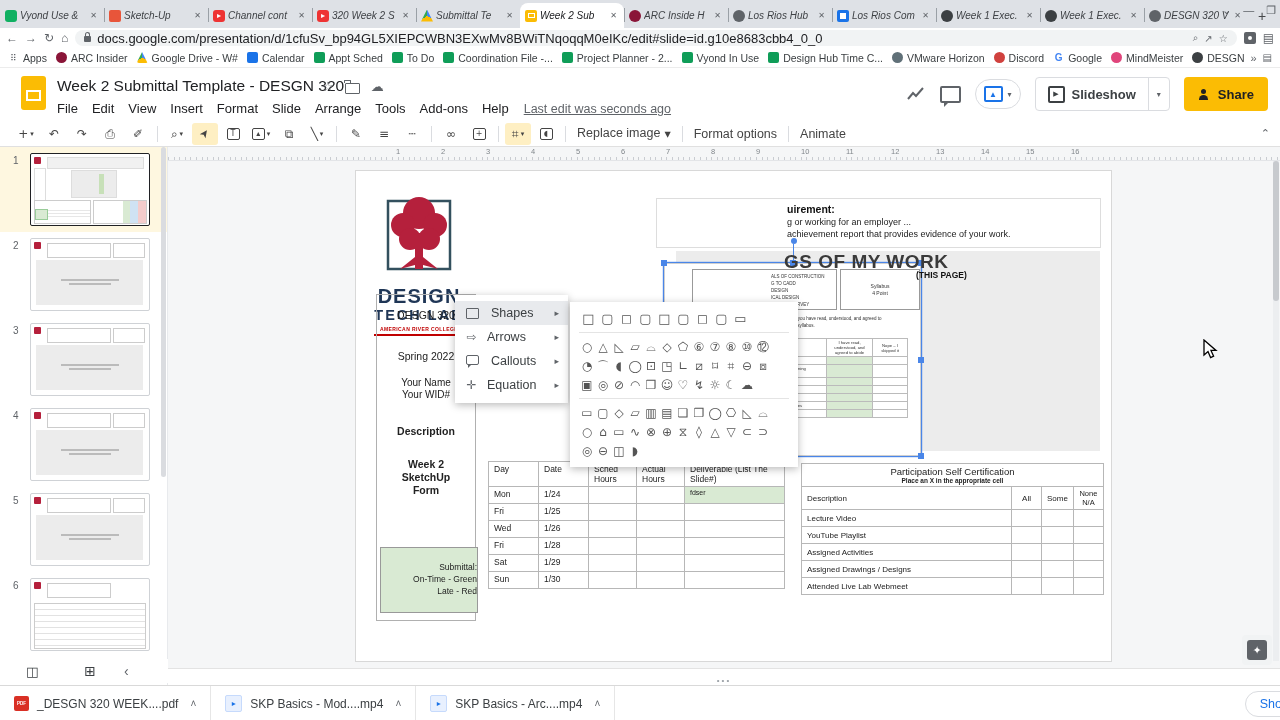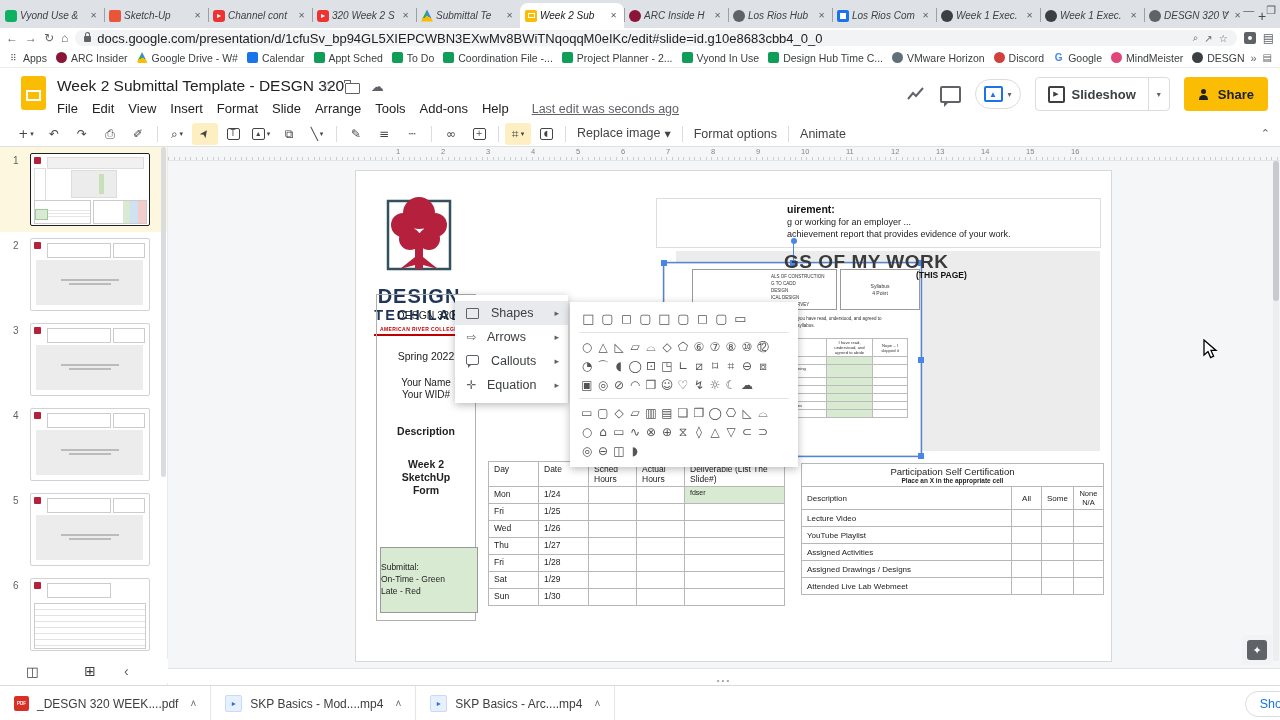--- a/index.html
+++ b/index.html
@@ -58,21 +58,21 @@
   
   .docshead{position:absolute;left:0;top:69px;width:1280px;height:52px;background:#fff;}
   .slogo{position:absolute;left:21px;top:7px;width:25px;height:34px;background:#fbbc04;border-radius:3px;}
   .slogo::before{content:"";position:absolute;left:5px;top:14px;width:11px;height:7px;border:2.5px solid #fff;}
   .doctitle{position:absolute;left:57px;top:8px;font-size:15.5px;color:#202124;white-space:nowrap;}
   .titleicons{position:absolute;left:322px;top:10px;display:flex;gap:11px;color:#5f6368;font-size:13px;align-items:center;}
   .i-folder{width:13px;height:9px;border:1.5px solid #5f6368;border-radius:1px;position:relative;margin-top:3px;}
   .i-folder::before{content:"";position:absolute;left:-1.5px;top:-4px;width:5px;height:2px;border:1.5px solid #5f6368;border-bottom:none;border-radius:1px 1px 0 0;}
   .menubar{position:absolute;left:50px;top:30px;display:flex;align-items:center;font-size:13px;color:#202124;}
   .menu-item{padding:2px 7px;border-radius:3px;}
-  .lastedit{margin-left:16px;color:#5f6368;font-size:12.5px;text-decoration:underline;white-space:nowrap;}
+  .lastedit{margin-left:8px;color:#5f6368;font-size:12.5px;text-decoration:underline;white-space:nowrap;}
   .headright{position:absolute;right:12px;top:8px;display:flex;align-items:center;gap:14px;}
   .hico{color:#5f6368;}
   .bubble{width:17px;height:13px;border:2px solid #5f6368;border-radius:2px;position:relative;}
   .bubble::after{content:"";position:absolute;left:2px;bottom:-6px;border:3px solid transparent;border-top-color:#5f6368;border-left-color:#5f6368;}
   .presentbtn{height:28px;border:1px solid #dadce0;border-radius:15px;display:flex;align-items:center;padding:0 8px;gap:5px;background:#fff;}
   .pr-box{width:15px;height:12px;border:2px solid #1a73e8;border-radius:2px;display:flex;align-items:center;justify-content:center;color:#1a73e8;font-size:8px;}
   .caret{color:#5f6368;font-size:8px;}
   .slideshowbtn{height:32px;border:1px solid #dadce0;border-radius:4px;display:flex;align-items:center;background:#fff;}
   .ss-main{display:flex;align-items:center;gap:7px;padding:0 12px;font-size:13px;font-weight:600;color:#3c4043;}
   .ss-ic{width:13px;height:13px;border:2px solid #3c4043;border-radius:2px;display:flex;align-items:center;justify-content:center;font-size:7px;color:#3c4043;}
@@ -141,21 +141,21 @@
   .infobox div{position:absolute;width:100%;text-align:center;color:#222;}
   .if-course{top:14px;font-size:10.5px;}
   .if-term{top:55px;font-size:10.5px;}
   .if-name{top:82px;font-size:10px;}
   .if-wid{top:94px;font-size:10px;}
   .if-desc{top:130px;font-size:10.5px;font-weight:bold;}
   .if-week{top:163px;font-size:10.5px;font-weight:bold;}
   .if-sk{top:176px;font-size:10.5px;font-weight:bold;}
   .if-form{top:189px;font-size:10.5px;font-weight:bold;}
   .subbox{position:absolute;left:2px;top:252px;width:94px;height:66px;background:#d9ead3;border:1px solid #999;margin-left:1px;}
-  .subbox div{position:relative;font-size:8.5px;color:#222;text-align:left;}
+  .subbox div{position:relative;font-size:8.5px;color:#222;text-align:right;}
   .sb1{top:14px;}.sb2{top:16px;}.sb3{top:18px;}
   
   .reqbox{position:absolute;left:300px;top:27px;width:445px;height:50px;background:#fff;border:1px solid #ddd;}
   .req-h{position:absolute;left:130px;top:4px;font-size:10.5px;font-weight:bold;color:#111;}
   .req-l1{position:absolute;left:130px;top:18px;font-size:9px;color:#222;}
   .req-l2{position:absolute;left:130px;top:30px;font-size:9px;color:#222;}
   .workbox{position:absolute;left:320px;top:80px;width:424px;height:200px;background:#ececec;}
   .worktitle{position:absolute;left:428px;top:80px;font-size:19px;font-weight:bold;color:#3a3a3a;z-index:6;letter-spacing:.5px;}
   .thispage{position:absolute;left:560px;top:99px;font-size:8.5px;font-weight:bold;color:#111;z-index:6;}
   
@@ -749,27 +749,20 @@
                 <td class=""></td>
               </tr>
               <tr>
                 <td class="">Wed</td>
                 <td class="">1/26</td>
                 <td class=""></td>
                 <td class=""></td>
                 <td class=""></td>
               </tr>
               <tr>
-                <td class="">Thu</td>
-                <td class="">1/27</td>
-                <td class=""></td>
-                <td class=""></td>
-                <td class=""></td>
-              </tr>
-              <tr>
                 <td class="">Fri</td>
                 <td class="">1/28</td>
                 <td class=""></td>
                 <td class=""></td>
                 <td class=""></td>
               </tr>
               <tr>
                 <td class="">Sat</td>
                 <td class="">1/29</td>
                 <td class=""></td>

